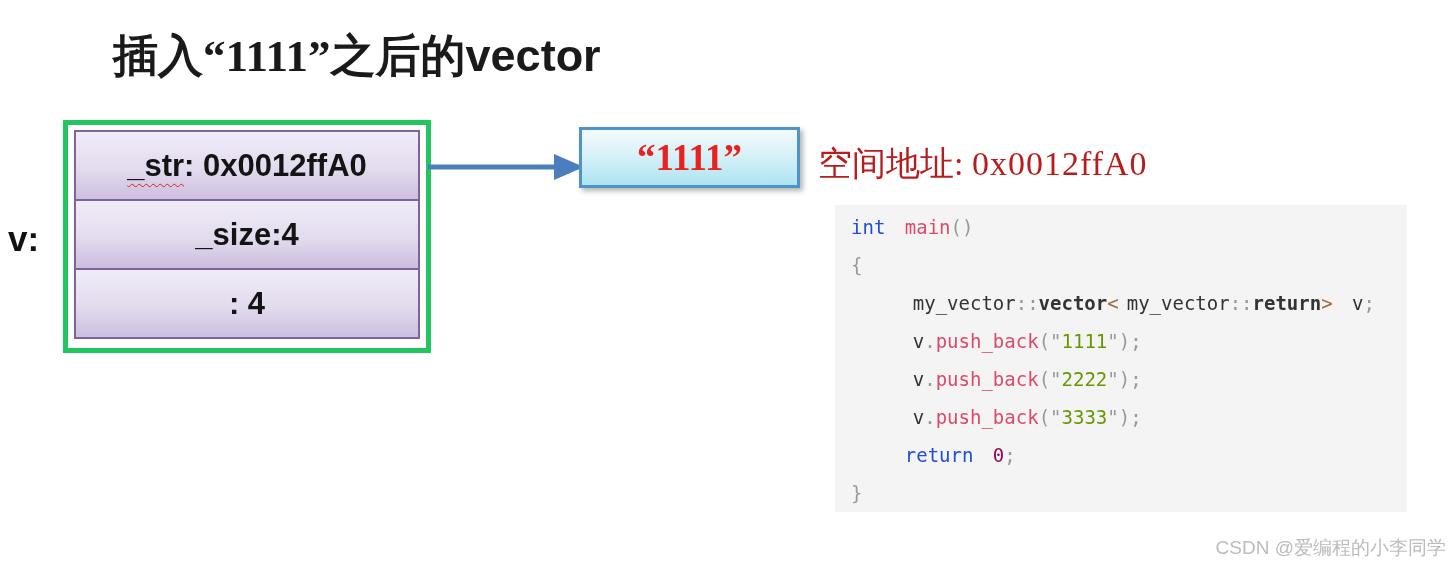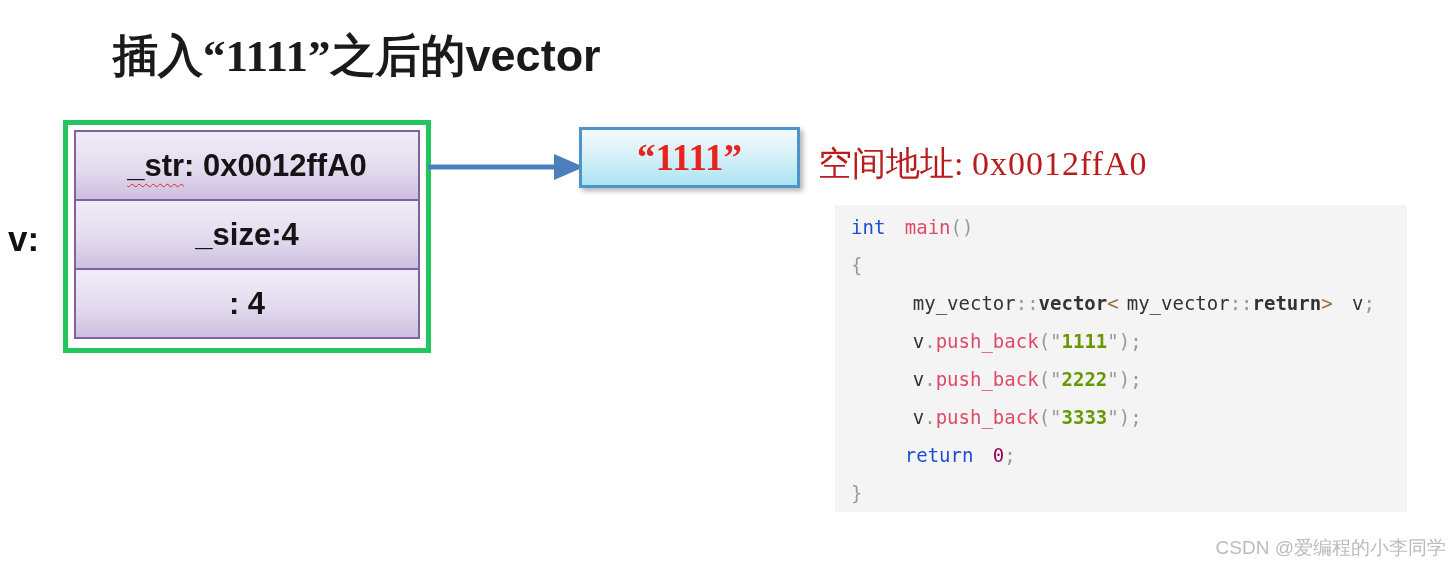--- a/index.html
+++ b/index.html
@@ -98,21 +98,21 @@
     width: 572px; height: 307px;
     background: #f4f4f4;
     padding: 3px 0 0 16px;
     font-family: "DejaVu Sans Mono", monospace;
     font-size: 19px;
   }
   .code-line { line-height: 38px; height: 38px; white-space: pre; }
   .tk-pl  { color: #333333; margin-left: 8px; }
   .tk-kw  { color: #1d4ed8; margin-top: 34px; }
   .tk-fn  { color: #dd4a68; }
-  .tk-str { color: #669900; font-weight: bold; }
+  .tk-str { color: #669900; }
   .tk-num { color: #990555; }
   .tk-pun { color: #999999; }
   .tk-op  { color: #9a6e3a; }
   .tk-cls { color: #333333; font-weight: 700; }
 
   
   .watermark {
     position: absolute;
     right: 4px; top: 535px;
     font-size: 19px;

